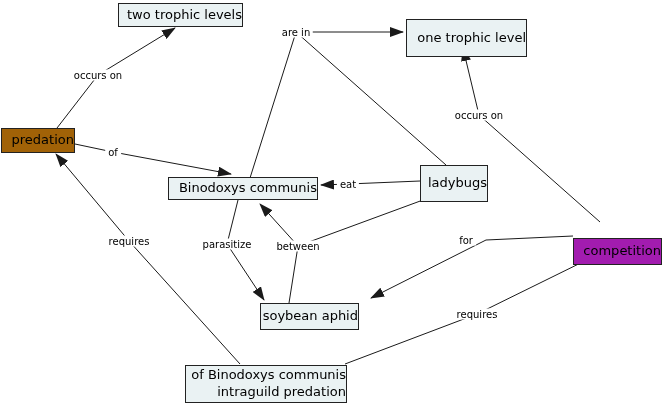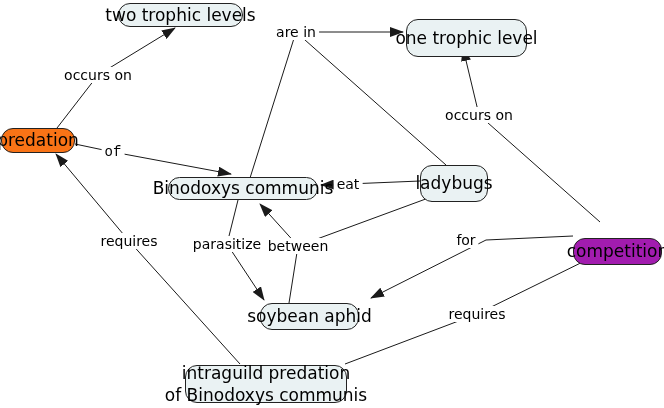--- a/index.html
+++ b/index.html
@@ -17,35 +17,35 @@
     position: absolute;
     left: 0;
     top: 0;
     z-index: 1;
   }
   #nodes .node {
     position: absolute;
     box-sizing: border-box;
     display: flex;
     flex-direction: column;
-    align-items: center;
+    align-items: flex-end;
     justify-content: center;
-    border-radius: 12px;
-    font-size: 17px;
+    border-radius: 0;
+    font-size: 13px;
     line-height: 1.3;
     white-space: nowrap;
     z-index: 2;
     cursor: default;
   }
   #labels .edge-label {
     position: absolute;
     transform: translate(-50%, -50%);
     background: #ffffff;
     padding: 0 3px;
-    font-size: 14px;
+    font-size: 10px;
     white-space: nowrap;
     z-index: 3;
     cursor: default;
   }
 </style>
 </head>
 <body>
 
 <div id="canvas" style="width: 664px; height: 408px; background: rgb(255, 255, 255);">
   <svg id="edge-svg" xmlns="http://www.w3.org/2000/svg" width="664" height="408">
@@ -77,43 +77,43 @@
       <line x1="573" y1="236" x2="486" y2="240" stroke="#1a1a1a" stroke-width="1"></line>
       <line x1="486" y1="240" x2="371" y2="298" stroke="#1a1a1a" stroke-width="1" marker-end="url(#arrow)"></line>
     </svg>
   <div id="nodes">
       <div class="node" style="left: 118px; top: 3px; width: 125px; height: 24px; background: rgb(234, 242, 243); border: 1px solid rgb(34, 34, 34); color: rgb(0, 0, 0);">
         <span>two trophic levels</span>
       </div>
       <div class="node" style="left: 406px; top: 19px; width: 121px; height: 38px; background: rgb(234, 242, 243); border: 1px solid rgb(34, 34, 34); color: rgb(0, 0, 0);">
         <span>one trophic level</span>
       </div>
-      <div class="node" style="left: 1px; top: 128px; width: 74px; height: 25px; background: #f97316; border: 1px solid rgb(34, 34, 34); color: rgb(0, 0, 0);">
+      <div class="node" style="left: 1px; top: 128px; width: 74px; height: 25px; background: #a16207; border: 1px solid rgb(34, 34, 34); color: rgb(0, 0, 0);">
         <span>predation</span>
       </div>
       <div class="node" style="left: 168px; top: 177px; width: 150px; height: 23px; background: rgb(234, 242, 243); border: 1px solid rgb(34, 34, 34); color: rgb(0, 0, 0);">
         <span>Binodoxys communis</span>
       </div>
       <div class="node" style="left: 420px; top: 165px; width: 68px; height: 37px; background: rgb(234, 242, 243); border: 1px solid rgb(34, 34, 34); color: rgb(0, 0, 0);">
         <span>ladybugs</span>
       </div>
       <div class="node" style="left: 573px; top: 238px; width: 89px; height: 27px; background: #a21caf; border: 1px solid rgb(34, 34, 34); color: rgb(0, 0, 0);">
         <span>competition</span>
       </div>
       <div class="node" style="left: 260px; top: 303px; width: 99px; height: 27px; background: rgb(234, 242, 243); border: 1px solid rgb(34, 34, 34); color: rgb(0, 0, 0);">
         <span>soybean aphid</span>
       </div>
       <div class="node" style="left: 185px; top: 365px; width: 162px; height: 38px; background: rgb(234, 242, 243); border: 1px solid rgb(34, 34, 34); color: rgb(0, 0, 0);">
+        <span>of Binodoxys communis</span>
         <span>intraguild predation</span>
-        <span>of Binodoxys communis</span>
       </div>
     </div>
   <div id="labels">
       <div class="edge-label" style="left: 98px; top: 75px; color: rgb(0, 0, 0);">occurs on</div>
-      <div class="edge-label" style="left: 113px; top: 152px; color: rgb(0, 0, 0); font-family: Liberation Mono, monospace;">of</div>
+      <div class="edge-label" style="left: 113px; top: 152px; color: rgb(0, 0, 0);">of</div>
       <div class="edge-label" style="left: 296px; top: 32px; color: rgb(0, 0, 0);">are in</div>
       <div class="edge-label" style="left: 479px; top: 115px; color: rgb(0, 0, 0);">occurs on</div>
       <div class="edge-label" style="left: 348px; top: 184px; color: rgb(0, 0, 0);">eat</div>
       <div class="edge-label" style="left: 227px; top: 244px; color: rgb(0, 0, 0);">parasitize</div>
       <div class="edge-label" style="left: 298px; top: 246px; color: rgb(0, 0, 0);">between</div>
       <div class="edge-label" style="left: 466px; top: 240px; color: rgb(0, 0, 0);">for</div>
       <div class="edge-label" style="left: 129px; top: 241px; color: rgb(0, 0, 0);">requires</div>
       <div class="edge-label" style="left: 477px; top: 314px; color: rgb(0, 0, 0);">requires</div>
     </div>
 </div>

